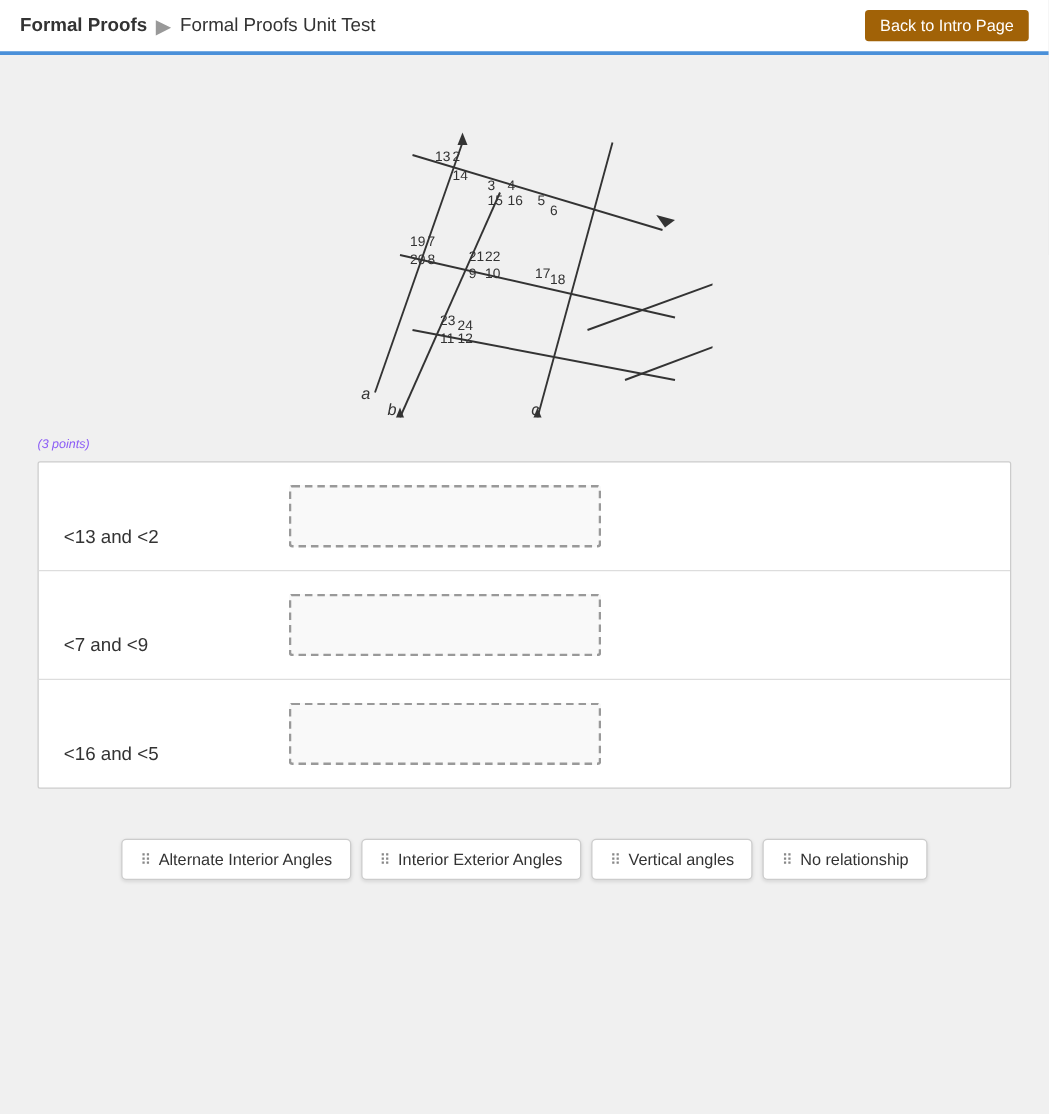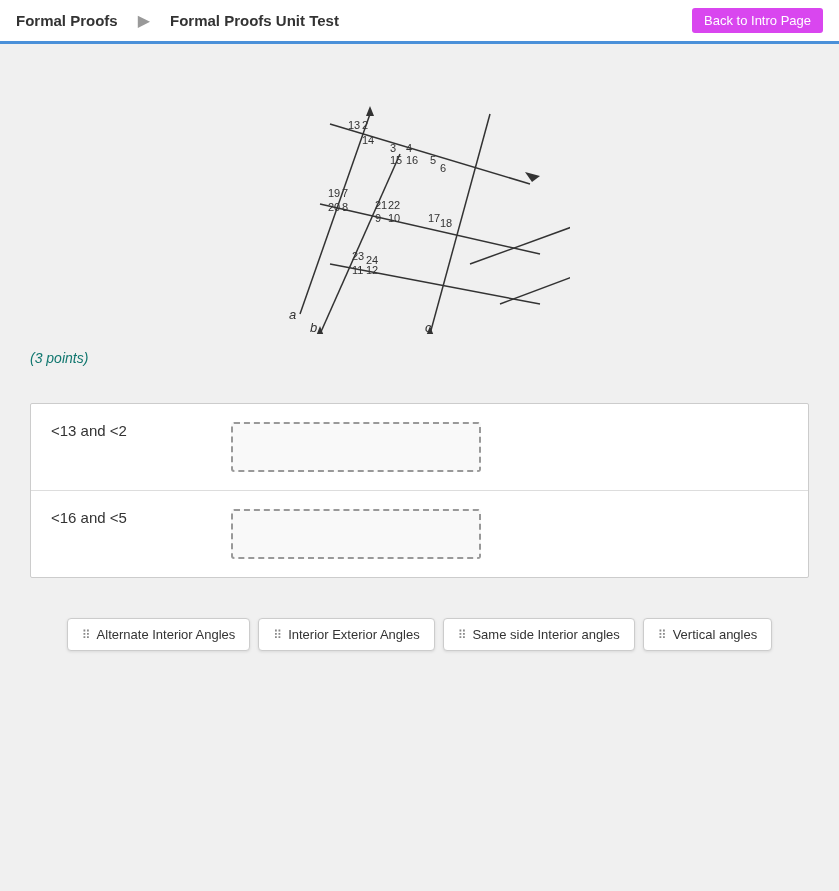--- a/index.html
+++ b/index.html
@@ -8,60 +8,60 @@
       background: #e8e8e8;
       width: 839px;
       min-height: 891px;
     }
     .top-bar {
       background: #fff;
       border-bottom: 3px solid #4a90d9;
       padding: 8px 16px;
       display: flex;
       align-items: center;
-      gap: 20px;
+      gap: 7px;
     }
     .top-bar-title {
       font-size: 15px;
       font-weight: bold;
       color: #333;
     }
     .top-bar-subtitle {
       font-size: 15px;
-      font-weight: bold;
+      font-weight: normal;
       color: #333;
     }
     .main-content {
       background: #f0f0f0;
       padding: 20px 30px;
       min-height: 850px;
     }
     .diagram-container {
       display: flex;
       justify-content: center;
       margin-bottom: 16px;
     }
     .diagram-svg {
       margin: 0 auto;
     }
     .points-label {
-      font-size: 14px;
-      color: #0f766e;
-      margin-bottom: 37px;
+      font-size: 10px;
+      color: #8b5cf6;
+      margin-bottom: 8px;
       font-style: italic;
     }
     .question-rows {
       background: #fff;
       border: 1px solid #ccc;
       border-radius: 2px;
       margin-bottom: 20px;
     }
     .question-row {
       display: flex;
-      align-items: flex-start;
+      align-items: flex-end;
       padding: 18px 20px;
       border-bottom: 1px solid #ddd;
       gap: 30px;
     }
     .question-row:last-child {
       border-bottom: none;
     }
     .question-label {
       font-size: 15px;
       color: #333;
@@ -94,21 +94,21 @@
       align-items: center;
       gap: 6px;
       box-shadow: 0 1px 3px rgba(0,0,0,0.1);
     }
     .option-chip::before {
       content: "⠿";
       color: #888;
       font-size: 12px;
     }
     .back-btn {
-      background: #d946ef;
+      background: #a16207;
       color: white;
       border: none;
       padding: 5px 12px;
       border-radius: 3px;
       font-size: 13px;
       cursor: pointer;
     }
   </style>
 </head>
 <body>
@@ -194,25 +194,29 @@
   </div>
 
   <div class="points-label">(3 points)</div>
 
   <div class="question-rows">
     <div class="question-row">
       <span class="question-label">&lt;13 and &lt;2</span>
       <div class="drop-zone"></div>
     </div>
     <div class="question-row">
+      <span class="question-label">&lt;7 and &lt;9</span>
+      <div class="drop-zone"></div>
+    </div>
+    <div class="question-row">
       <span class="question-label">&lt;16 and &lt;5</span>
       <div class="drop-zone"></div>
     </div>
   </div>
 
   <div class="answer-options">
     <div class="option-chip">Alternate Interior Angles</div>
     <div class="option-chip">Interior Exterior Angles</div>
-    <div class="option-chip">Same side Interior angles</div>
     <div class="option-chip">Vertical angles</div>
+    <div class="option-chip">No relationship</div>
   </div>
 
 </div>
 
 </body></html>

